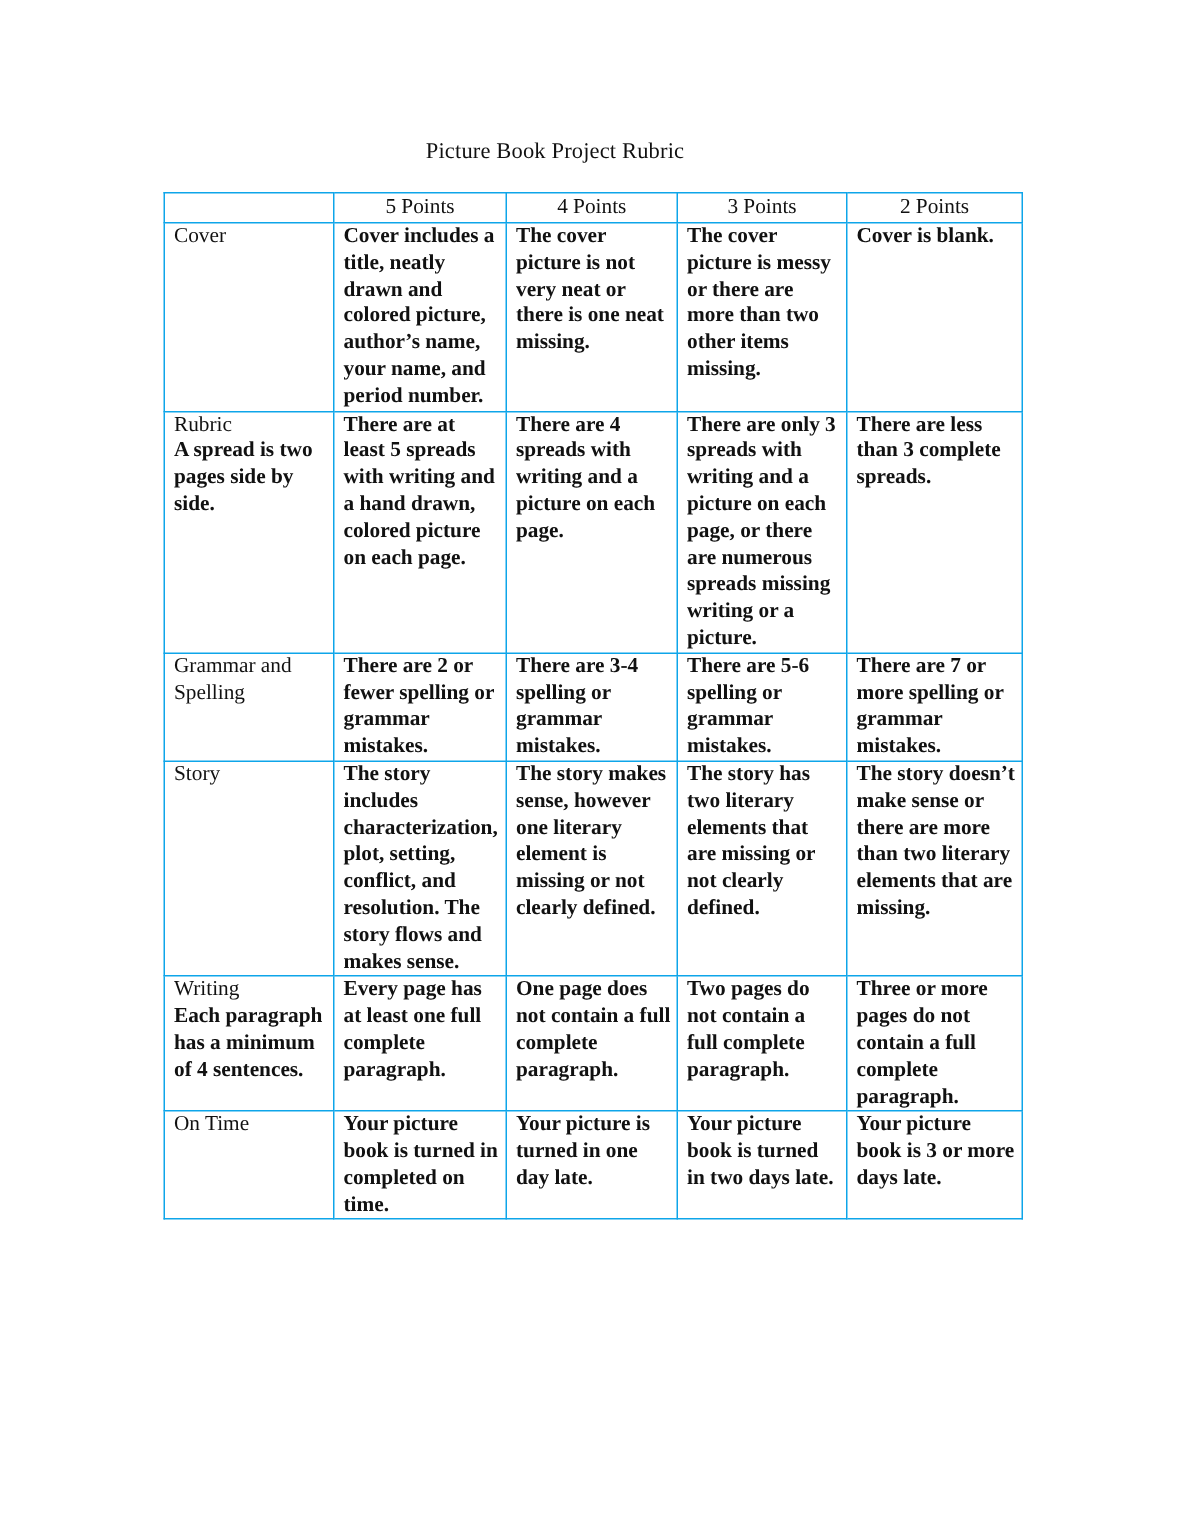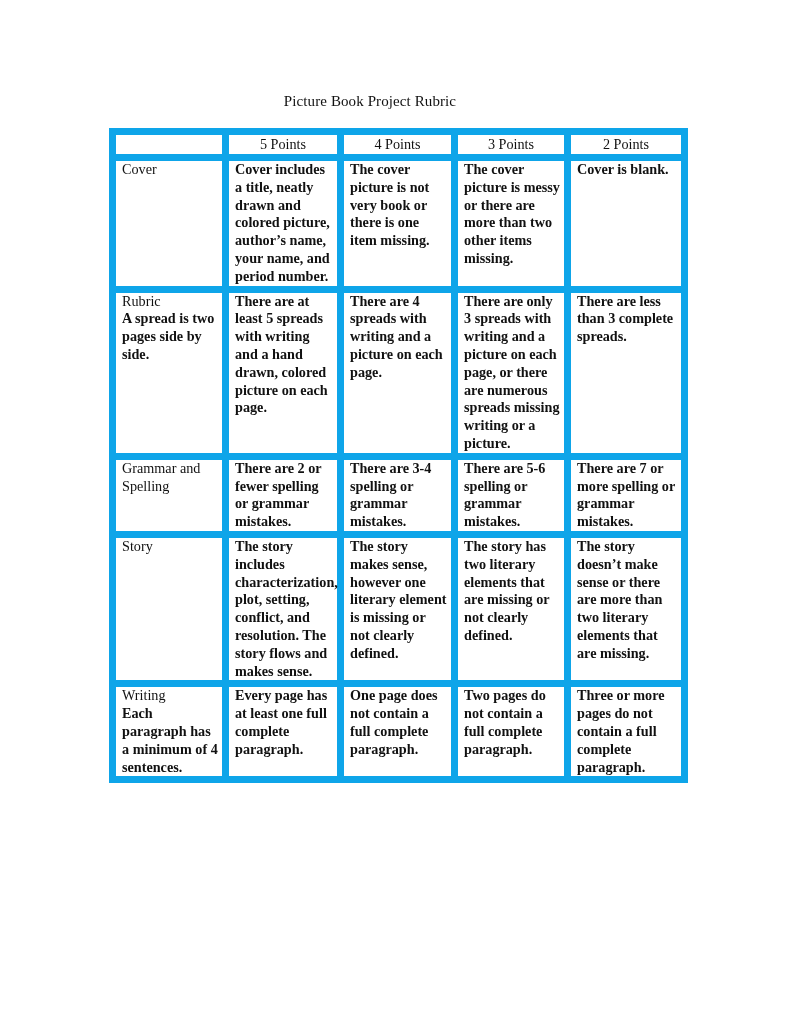--- a/index.html
+++ b/index.html
@@ -28,21 +28,21 @@
     position: absolute;
     top: 128px;
     left: 109px;
     width: 572px;
     border-collapse: collapse;
     table-layout: fixed;
     font-size: 14.2px;
     line-height: 17.8px;
   }
   table.rubric th, table.rubric td {
-    border: 7px solid #0ea5e9;
+    border: 1px solid #0ea5e9;
     vertical-align: top;
     padding: 0 4px 0 6px;
   }
   table.rubric th {
     font-weight: normal;
     text-align: center;
     padding: 0;
     height: 18px;
     line-height: 19px;
   }
@@ -82,21 +82,21 @@
       <th>3 Points</th>
       <th>2 Points</th>
     </tr>
   </thead>
   <tbody>
     <tr>
       <td class="crit">
         <span>Cover</span>
       </td>
       <td class="cell">Cover includes a title, neatly drawn and colored picture, author’s name, your name, and period number.</td>
-      <td class="cell">The cover picture is not very book or there is one item missing.</td>
+      <td class="cell">The cover picture is not very neat or there is one neat missing.</td>
       <td class="cell">The cover picture is messy or there are more than two other items missing.</td>
       <td class="cell">Cover is blank.</td>
     </tr>
     <tr>
       <td class="crit">
         <span>Rubric</span>
         <span class="crit-note">A spread is two pages side by side.</span>
       </td>
       <td class="cell">There are at least 5 spreads with writing and a hand drawn, colored picture on each page.</td>
       <td class="cell">There are 4 spreads with writing and a picture on each page.</td>
@@ -124,14 +124,23 @@
     <tr>
       <td class="crit">
         <span>Writing</span>
         <span class="crit-note">Each paragraph has a minimum of 4 sentences.</span>
       </td>
       <td class="cell">Every page has at least one full complete paragraph.</td>
       <td class="cell">One page does not contain a full complete paragraph.</td>
       <td class="cell">Two pages do not contain a full complete paragraph.</td>
       <td class="cell">Three or more pages do not contain a full complete paragraph.</td>
     </tr>
+    <tr>
+      <td class="crit">
+        <span>On Time</span>
+      </td>
+      <td class="cell">Your picture book is turned in completed on time.</td>
+      <td class="cell">Your picture is turned in one day late.</td>
+      <td class="cell">Your picture book is turned in two days late.</td>
+      <td class="cell">Your picture book is 3 or more days late.</td>
+    </tr>
   </tbody>
 </table>
 
 </body></html>

